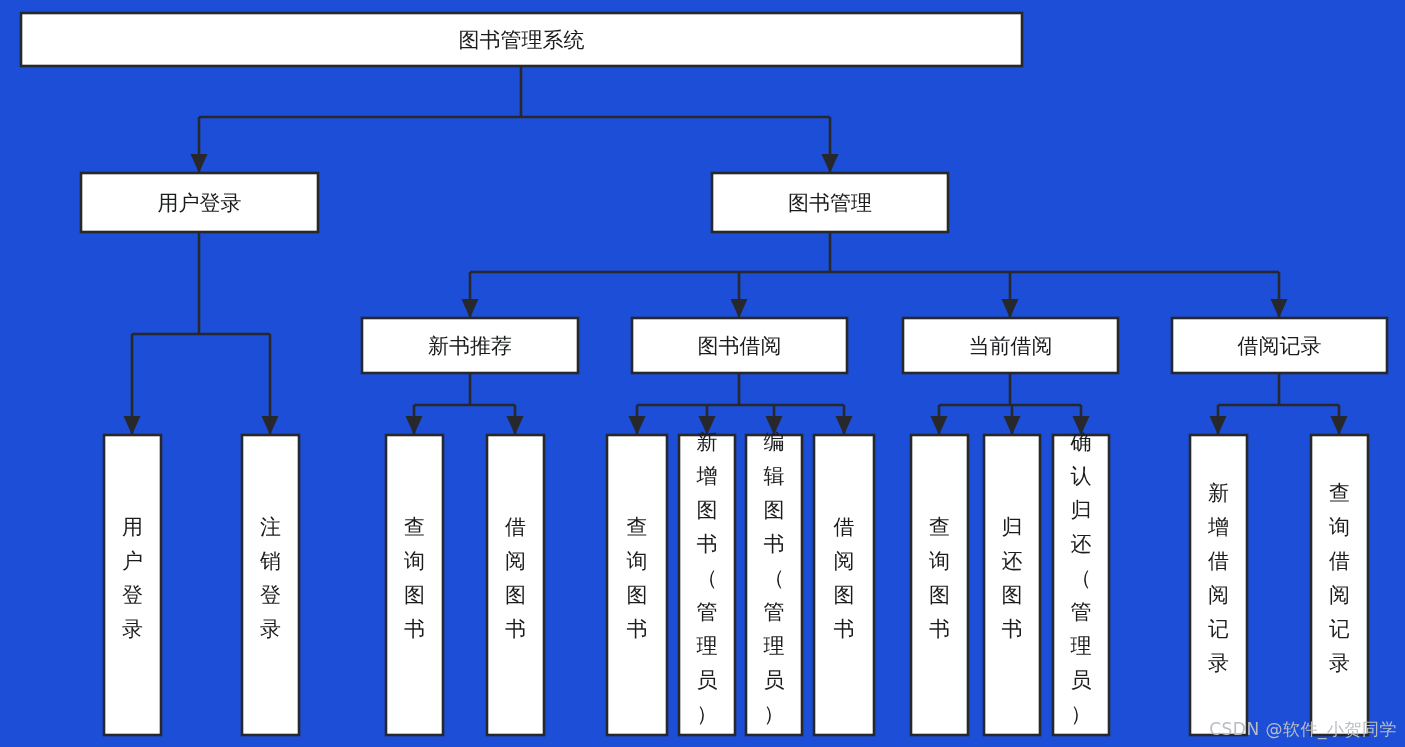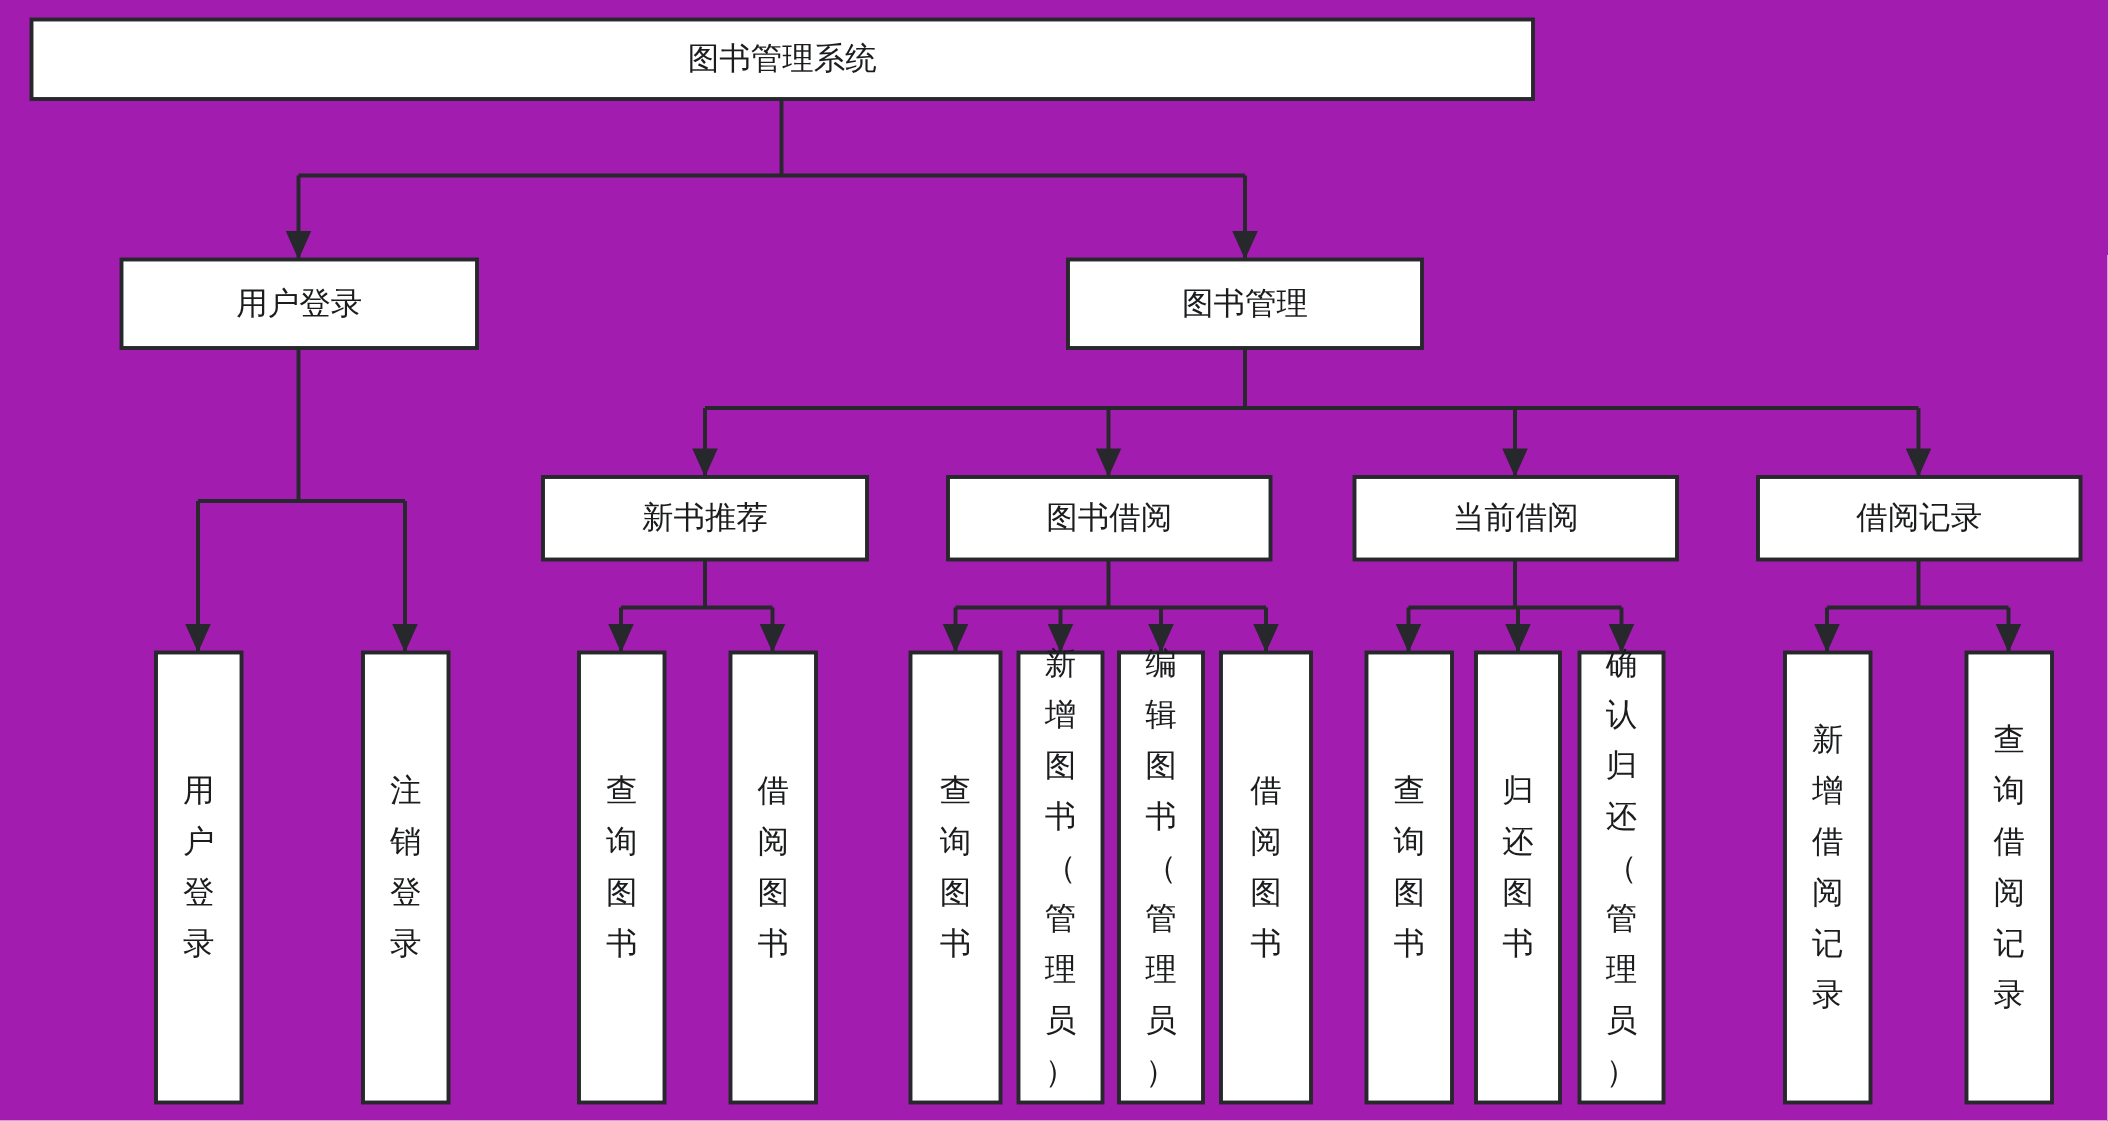--- a/index.html
+++ b/index.html
@@ -11,21 +11,21 @@
   body {
     width: 1405px;
     height: 747px;
     font-family: "DejaVu Sans", "Liberation Sans", sans-serif;
     overflow: hidden;
   }
   #diagram-root {
     position: relative;
     width: 1405px;
     height: 747px;
-    background: #a21caf;
+    background: #1d4ed8;
   }
   svg#tree-svg {
     position: absolute;
     left: 0;
     top: 0;
     width: 1405px;
     height: 747px;
     display: block;
   }
   .node-box {
@@ -217,13 +217,14 @@
         <g>
           <rect x="1190" y="435" width="57" height="300" class="node-box"></rect>
           <text x="1218.5" class="leaf-label-v"><tspan x="1218.5" y="500">新</tspan><tspan x="1218.5" y="534">增</tspan><tspan x="1218.5" y="568">借</tspan><tspan x="1218.5" y="602">阅</tspan><tspan x="1218.5" y="636">记</tspan><tspan x="1218.5" y="670">录</tspan></text>
         </g>
         <g>
           <rect x="1311" y="435" width="57" height="300" class="node-box"></rect>
           <text x="1339.5" class="leaf-label-v"><tspan x="1339.5" y="500">查</tspan><tspan x="1339.5" y="534">询</tspan><tspan x="1339.5" y="568">借</tspan><tspan x="1339.5" y="602">阅</tspan><tspan x="1339.5" y="636">记</tspan><tspan x="1339.5" y="670">录</tspan></text>
         </g>
       </g>
   </svg>
+  <div class="watermark">CSDN @软件_小贺同学</div>
 </div>
 
 </body></html>

